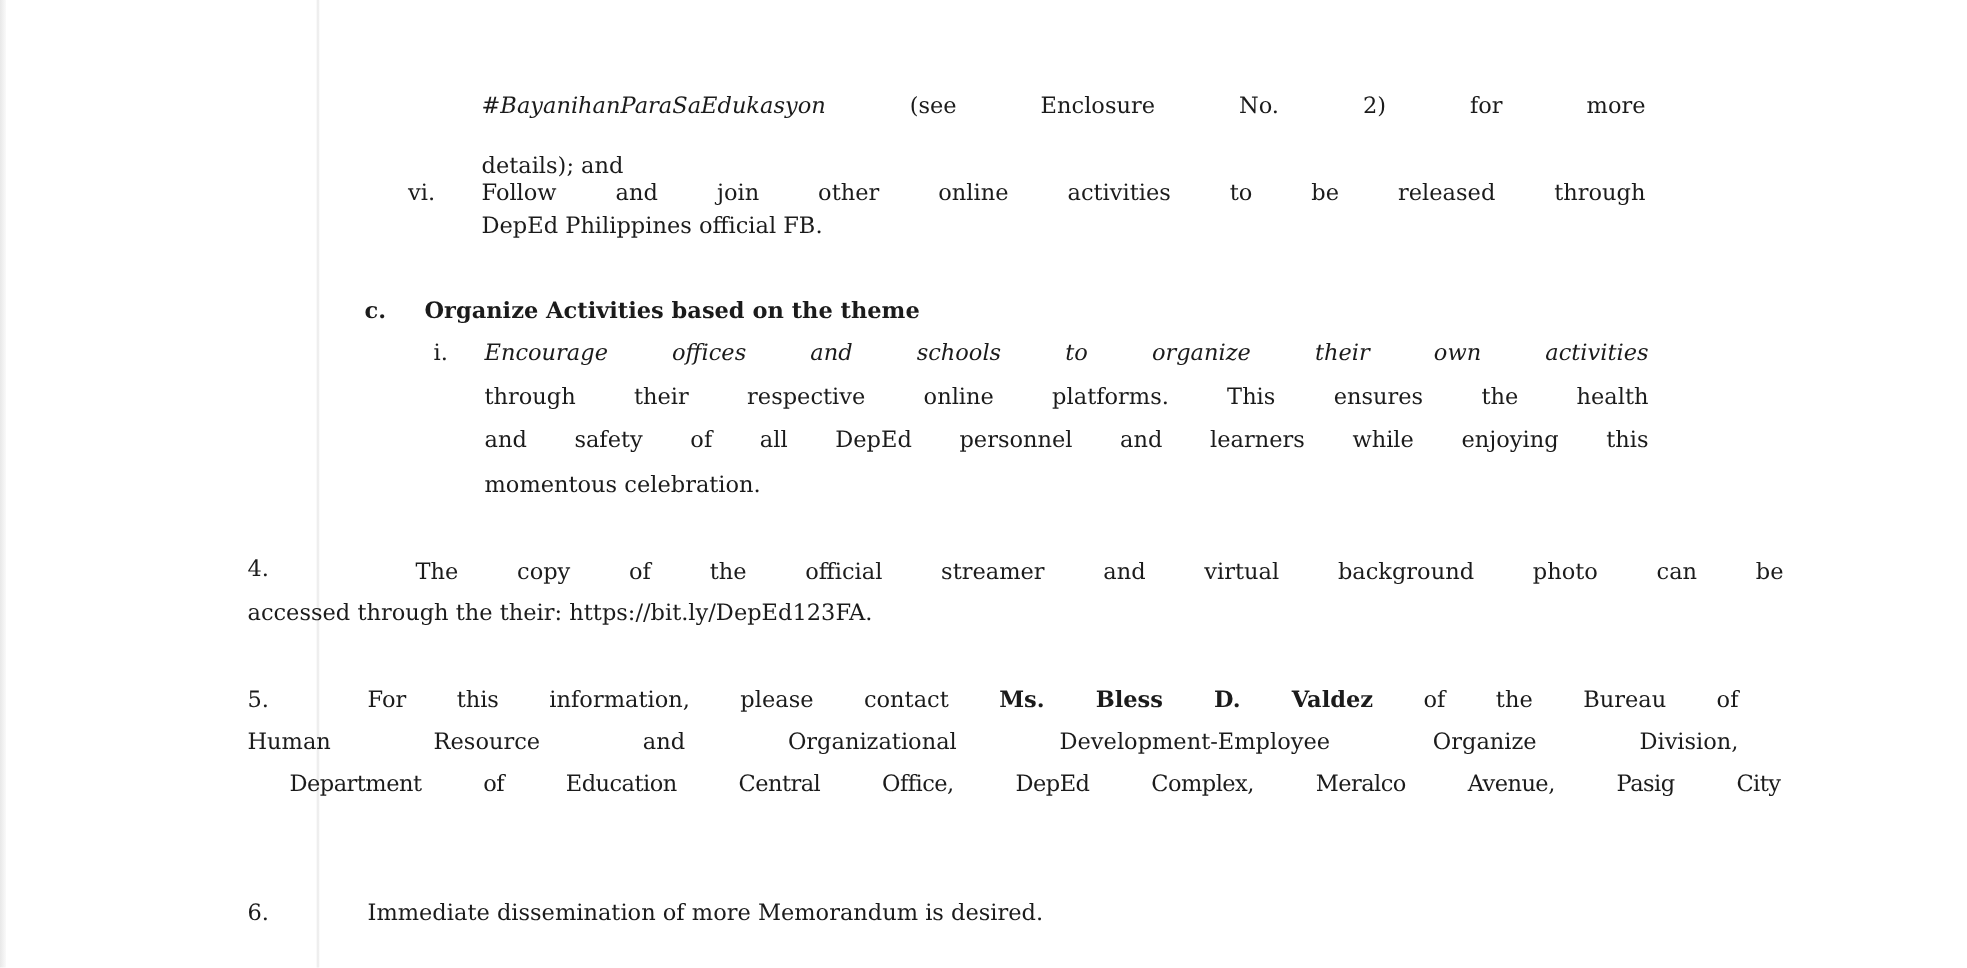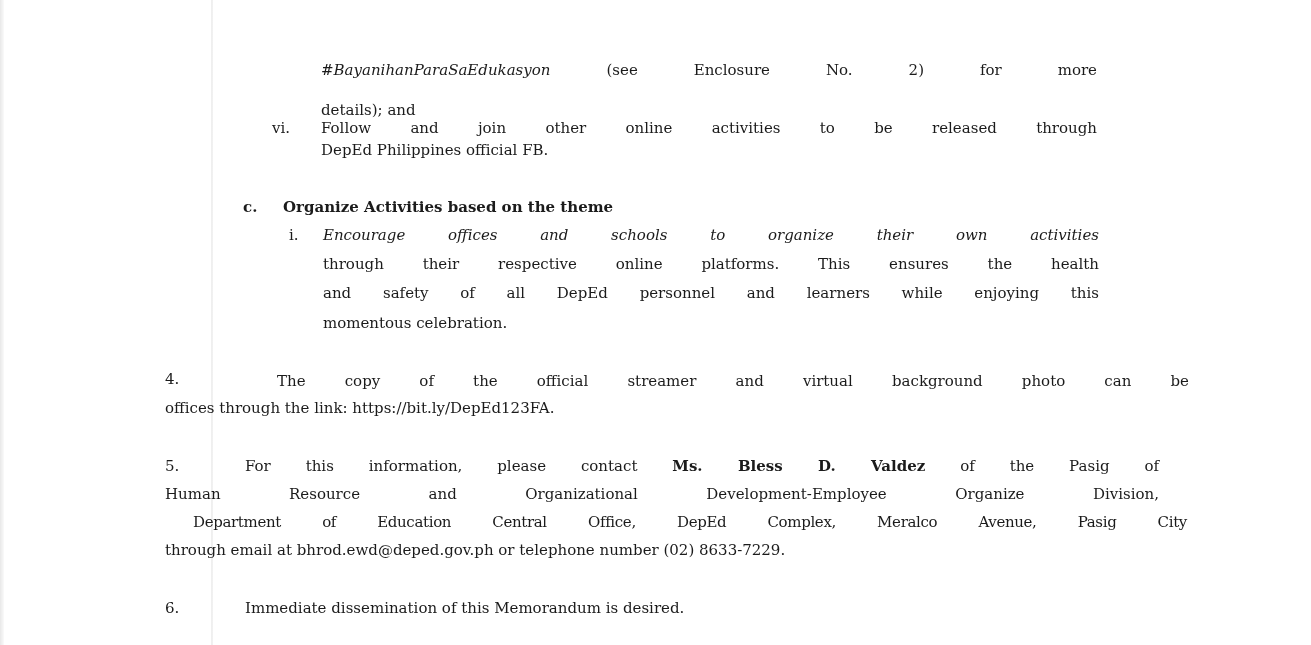--- a/index.html
+++ b/index.html
@@ -72,28 +72,27 @@
   <div class="line bold" style="left:283px; top:193px;">Organize Activities based on the theme</div>
 
   <div class="marker" style="left:289px; top:221px;">i.</div>
   <div class="line justify" style="left:323px; top:221px; width:776px;font-style:italic;"><span>Encourage offices and schools to organize their own activities</span></div>
   <div class="line justify" style="left:323px; top:279px; width:776px;"><span>and safety of all DepEd personnel and learners while enjoying this</span></div>
   <div class="line justify" style="left:323px; top:250px; width:776px;"><span>through their respective online platforms. This ensures the health</span></div>
   <div class="line" style="left:323px; top:309px;">momentous celebration.</div>
 
   <div class="marker" style="left:165px; top:365px;">4.</div>
   <div class="line justify" style="left:245px; top:367px; width:912px;margin-left:32px;"><span>The copy of the official streamer and virtual background photo can be</span></div>
-  <div class="line" style="left:165px; top:394px;">offices through the link: https://bit.ly/DepEd123FA.</div>
+  <div class="line" style="left:165px; top:394px;">accessed through the their: https://bit.ly/DepEd123FA.</div>
 
   <div class="marker" style="left:165px; top:452px;">5.</div>
   <div class="line justify" style="left:245px; top:452px; width:914px;">
     <span>For this information, please contact</span>
     <span class="bold">Ms. Bless D. Valdez</span>
-    <span>of the Pasig of</span>
+    <span>of the Bureau of</span>
   </div>
   <div class="line justify" style="left:165px; top:480px; width:994px;"><span>Human Resource and Organizational Development-Employee Organize Division,</span></div>
   <div class="line justify" style="left:165px; top:508px; width:994px; letter-spacing:-0.35px;margin-left:28px;"><span>Department of Education Central Office, DepEd Complex, Meralco Avenue, Pasig City</span></div>
-  <div class="line" style="left:165px; top:536px;">through email at bhrod.ewd@deped.gov.ph or telephone number (02) 8633-7229.</div>
 
   <div class="marker" style="left:165px; top:594px;">6.</div>
-  <div class="line" style="left:245px; top:594px;">Immediate dissemination of this Memorandum is desired.</div>
+  <div class="line" style="left:245px; top:594px;">Immediate dissemination of more Memorandum is desired.</div>
 
 </div>
 
 </body></html>

